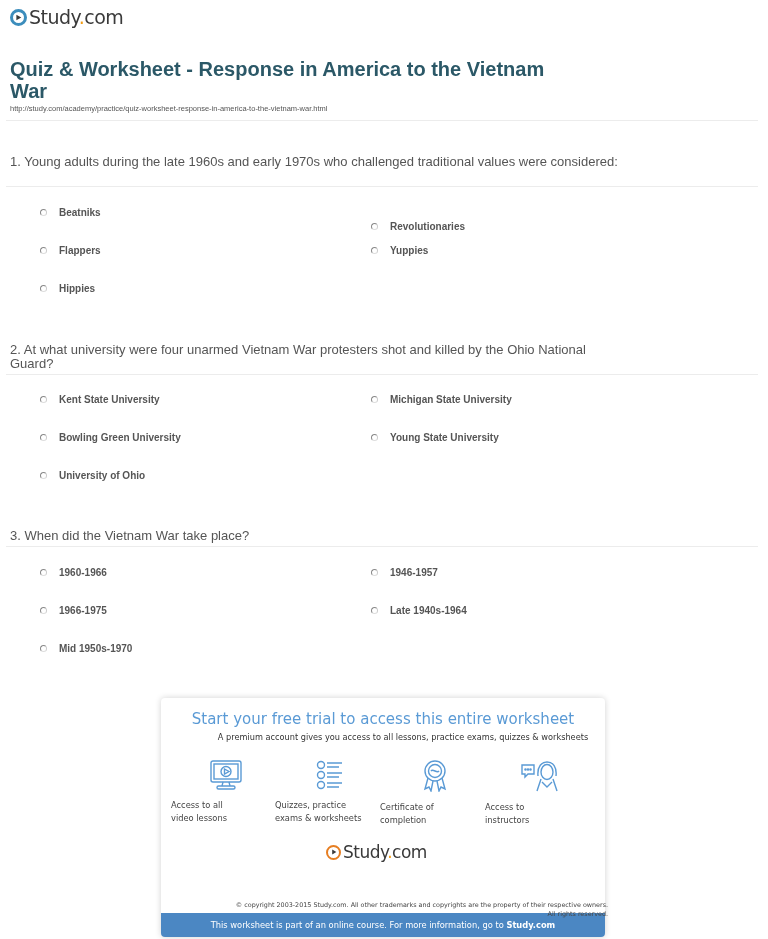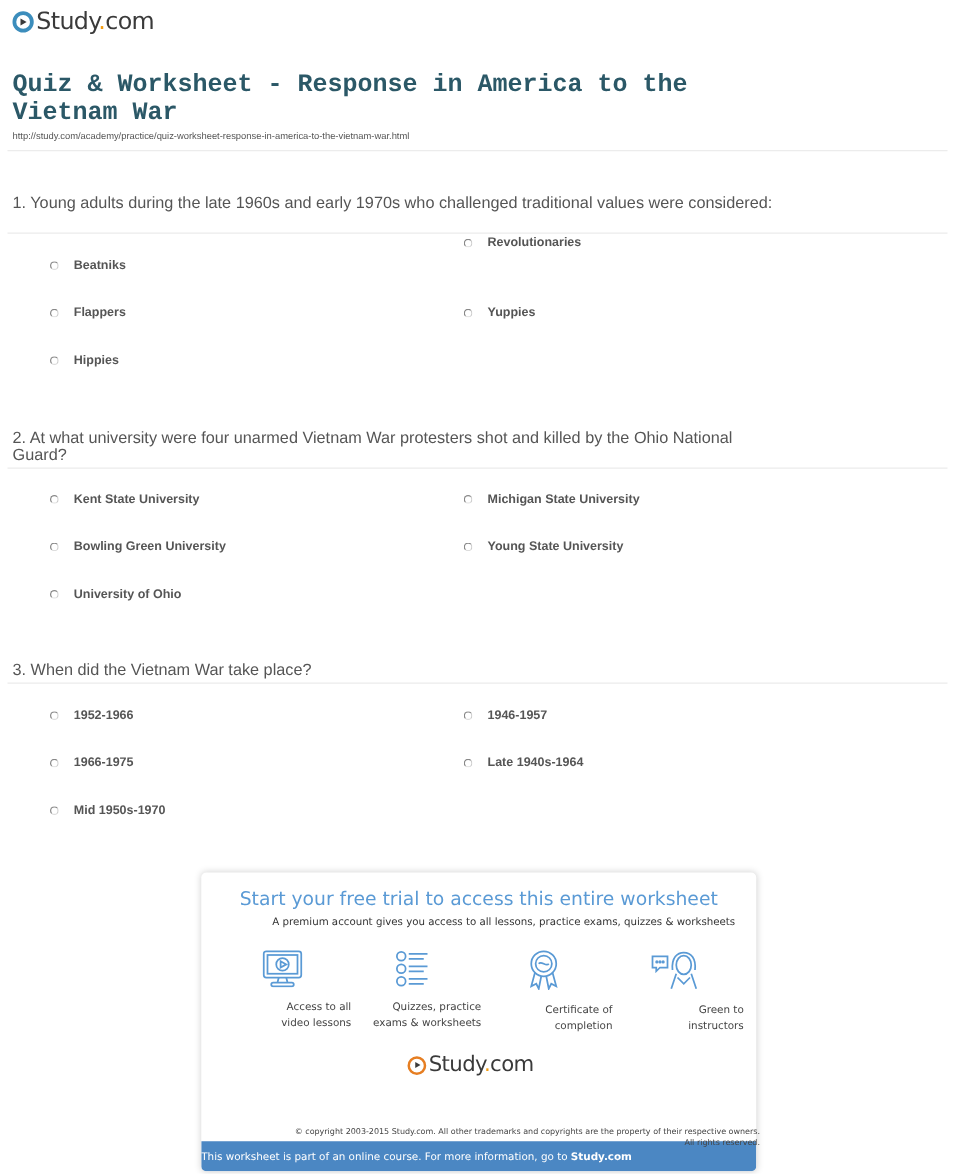--- a/index.html
+++ b/index.html
@@ -9,49 +9,49 @@
   .logo { position: absolute; display: flex; align-items: center; }
   .logo .mark { border-radius: 50%; display: flex; align-items: center; justify-content: center; }
   .logo .word { font-family: "DejaVu Sans", sans-serif; color: #3a3a3a; letter-spacing: -0.5px; }
   .logo .dot { color: #f39c12; }
 
   #top-logo { left: 10px; top: 6px; }
   #top-logo .mark { width: 17px; height: 17px; border: 3px solid #3c8dbc; }
   #top-logo .word { font-size: 19px; margin-left: 2px; }
 
   .title { position: absolute; left: 10px; top: 58px; width: 560px;
-    font-family: Liberation Mono, monospace; font-weight: bold; font-size: 20px;
+    font-family: Liberation Sans, sans-serif; font-weight: bold; font-size: 20px;
     line-height: 22px; color: #2b5867; }
   .url { position: absolute; left: 10px; top: 104px; font-size: 7.5px; color: #555; }
   .rule { position: absolute; left: 6px; right: 10px; height: 1px; background: #ececec; }
 
   .question { position: absolute; left: 10px; width: 620px; font-size: 13px;
     line-height: 14px; color: #555; }
   .option { position: absolute; display: flex; align-items: center; }
   .radio { width: 7px; height: 7px; border-radius: 50%; border: 1.5px solid #888;
     border-bottom-color: #ddd; border-right-color: #ccc; margin-right: 12px; }
   .opt-label { font-size: 10px; font-weight: bold; color: #555; }
 
   .promo { position: absolute; left: 161px; top: 698px; width: 444px; height: 239px;
     background: #fff; border-radius: 4px; box-shadow: 0 0 6px rgba(0,0,0,0.18); overflow: hidden; }
   .promo-title { position: absolute; left: 0; right: 0; top: 12px; text-align: center;
     font-family: "DejaVu Sans", sans-serif; font-size: 15px; color: #5a9ad5; }
   .promo-sub { position: absolute; left: 0; right: 0; top: 34px; text-align: center;
     font-family: "DejaVu Sans", sans-serif; font-size: 8.2px; color: #333; padding-left: 40px; }
-  .feature { position: absolute; top: 62px; width: 110px; text-align: right; }
+  .feature { position: absolute; top: 62px; width: 110px; text-align: left; }
   .feature svg { display: block; margin: 0 auto; }
   .feature .flabel { margin-top: 9px; font-family: "DejaVu Sans", sans-serif; font-size: 8.3px;
     line-height: 13px; color: #444; }
 
   #promo-logo { left: 165px; top: 144px; }
   #promo-logo .mark { width: 15px; height: 15px; border: 2.5px solid #e67e22; }
   #promo-logo .word { font-size: 17px; margin-left: 2px; }
 
   .banner { position: absolute; left: 0; right: 0; bottom: 0; height: 24px; background: #4b87c3;
-    color: #fff; text-align: left; font-family: "DejaVu Sans", sans-serif; font-size: 8.3px;
+    color: #fff; text-align: center; font-family: "DejaVu Sans", sans-serif; font-size: 8.3px;
     line-height: 24px; }
   .banner b { font-weight: bold; }
 
   .copyright { position: absolute; left: 160px; width: 448px; top: 901px; text-align: right;
     font-family: "DejaVu Sans", sans-serif; font-size: 6.4px; line-height: 9px; color: #444; }
 </style>
 </head>
 <body>
 
 <div class="logo" id="top-logo">
@@ -66,21 +66,21 @@
 <h1 class="title">Quiz &amp; Worksheet - Response in America to the Vietnam War</h1>
 <div class="url">http://study.com/academy/practice/quiz-worksheet-response-in-america-to-the-vietnam-war.html</div>
 <div class="rule" style="top:120px"></div>
 
 <div class="question" style="top:155px">1. Young adults during the late 1960s and early 1970s who challenged traditional values were considered:</div>
 <div class="rule" style="top:186px"></div>
 <div class="option" style="left:40px;top:207px">
     <span class="radio"></span>
     <span class="opt-label">Beatniks</span>
   </div>
-<div class="option" style="left:371px;top:189px">
+<div class="option" style="left:371px;top:221px">
     <span class="radio"></span>
     <span class="opt-label">Revolutionaries</span>
   </div>
 <div class="option" style="left:40px;top:245px">
     <span class="radio"></span>
     <span class="opt-label">Flappers</span>
   </div>
 <div class="option" style="left:371px;top:245px">
     <span class="radio"></span>
     <span class="opt-label">Yuppies</span>
@@ -110,21 +110,21 @@
   </div>
 <div class="option" style="left:40px;top:470px">
     <span class="radio"></span>
     <span class="opt-label">University of Ohio</span>
   </div>
 
 <div class="question" style="top:529px">3. When did the Vietnam War take place?</div>
 <div class="rule" style="top:546px"></div>
 <div class="option" style="left:40px;top:567px">
     <span class="radio"></span>
-    <span class="opt-label">1952-1966</span>
+    <span class="opt-label">1960-1966</span>
   </div>
 <div class="option" style="left:371px;top:567px">
     <span class="radio"></span>
     <span class="opt-label">1946-1957</span>
   </div>
 <div class="option" style="left:40px;top:605px">
     <span class="radio"></span>
     <span class="opt-label">1966-1975</span>
   </div>
 <div class="option" style="left:371px;top:605px">
@@ -175,21 +175,21 @@
   <div class="feature" style="left:324px">
     <svg width="40" height="32" viewBox="0 0 40 32" fill="none" stroke="#5a9ad5" stroke-width="1.4">
       <path d="M2 5 H14 V14 H8 L5 17 V14 H2 Z"></path>
         <circle cx="5.5" cy="9.5" r=".6" fill="#5a9ad5"></circle>
         <circle cx="8" cy="9.5" r=".6" fill="#5a9ad5"></circle>
         <circle cx="10.5" cy="9.5" r=".6" fill="#5a9ad5"></circle>
       <path d="M18 16 C17 6 22 2 27 2 C33 2 37 7 36 16"></path>
         <ellipse cx="27" cy="12" rx="6" ry="7.5"></ellipse>
       <path d="M21 19 L17 31 M33 19 L37 31 M22 22 L27 27 L32 22"></path>
     </svg>
-    <div class="flabel"><span>Green to</span><br><span>instructors</span></div>
+    <div class="flabel"><span>Access to</span><br><span>instructors</span></div>
   </div>
 
   <div class="logo" id="promo-logo">
     <span class="mark">
       <svg width="6" height="6" viewBox="0 0 10 10">
           <polygon points="2,1 9,5 2,9" fill="#3a3a3a"></polygon>
         </svg>
     </span>
     <span class="word"><span>Study</span><span class="dot">.</span><span>com</span></span>
   </div>

